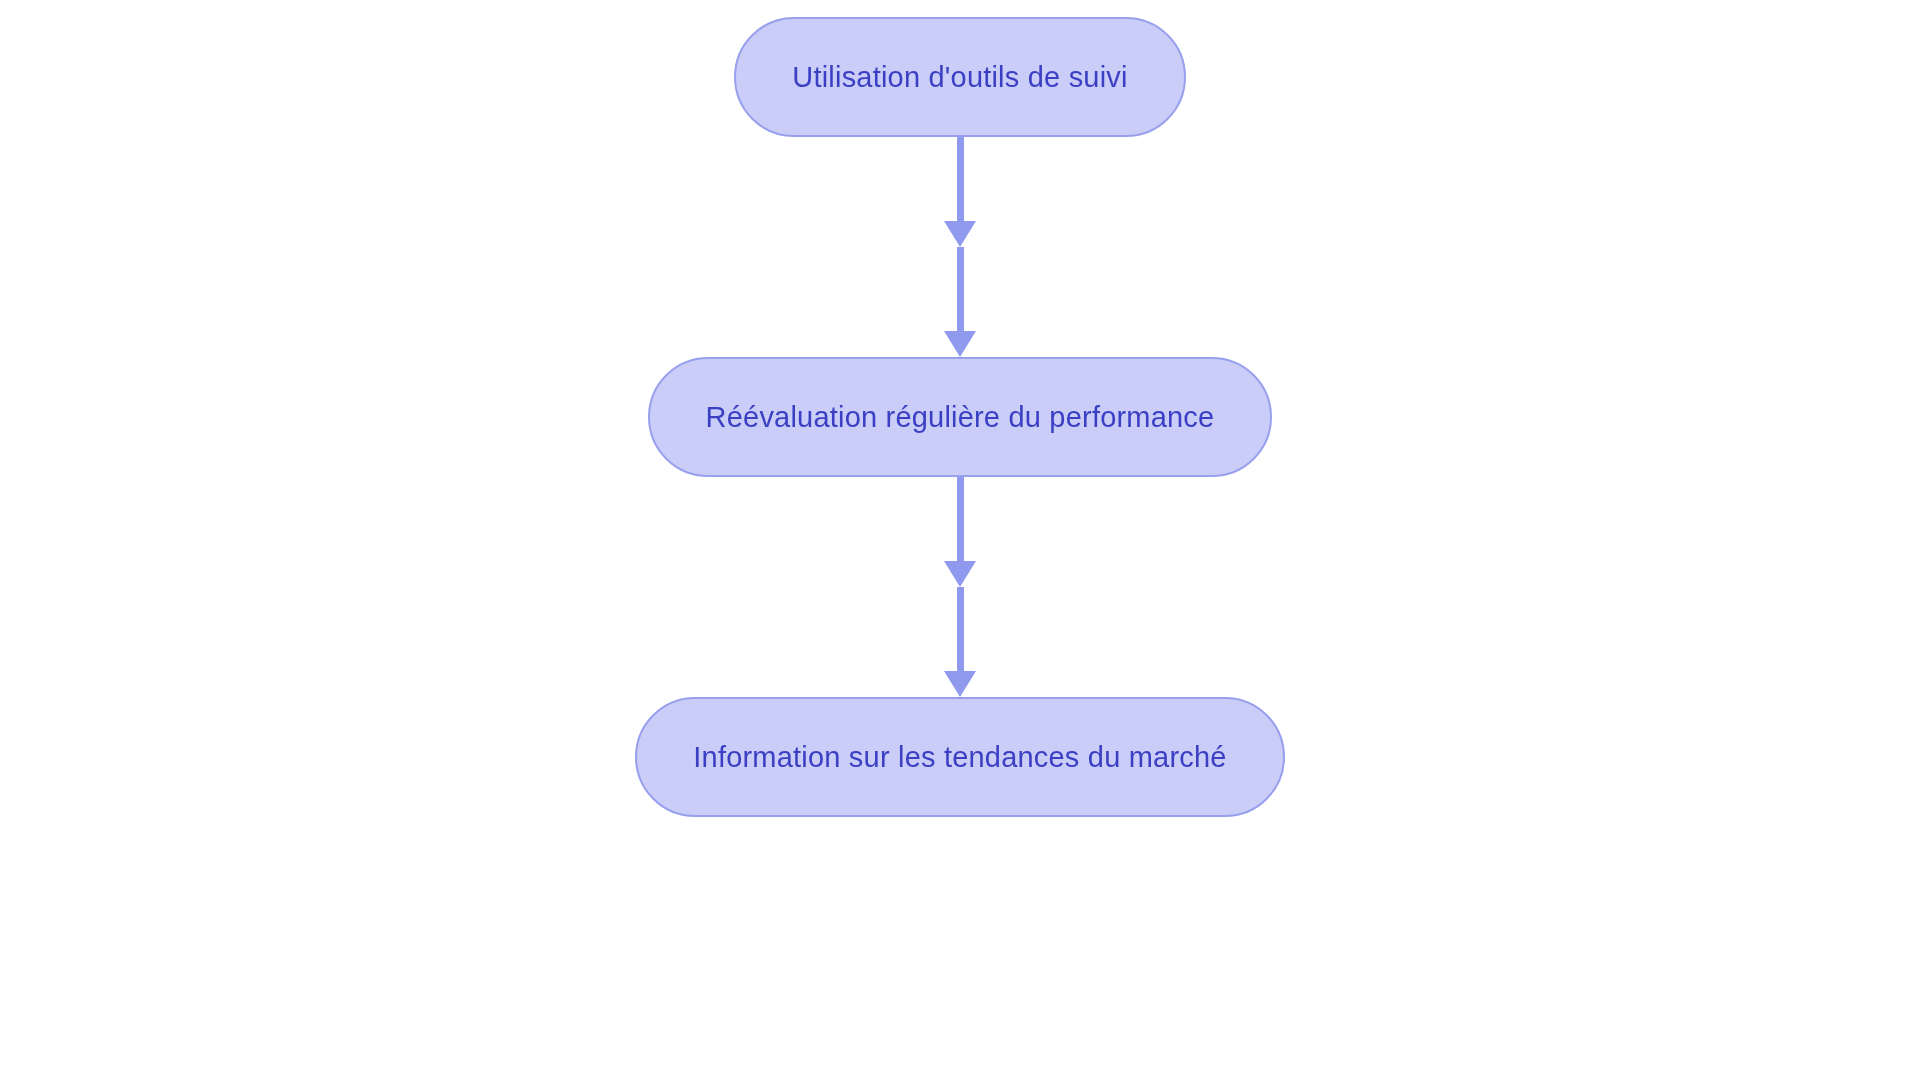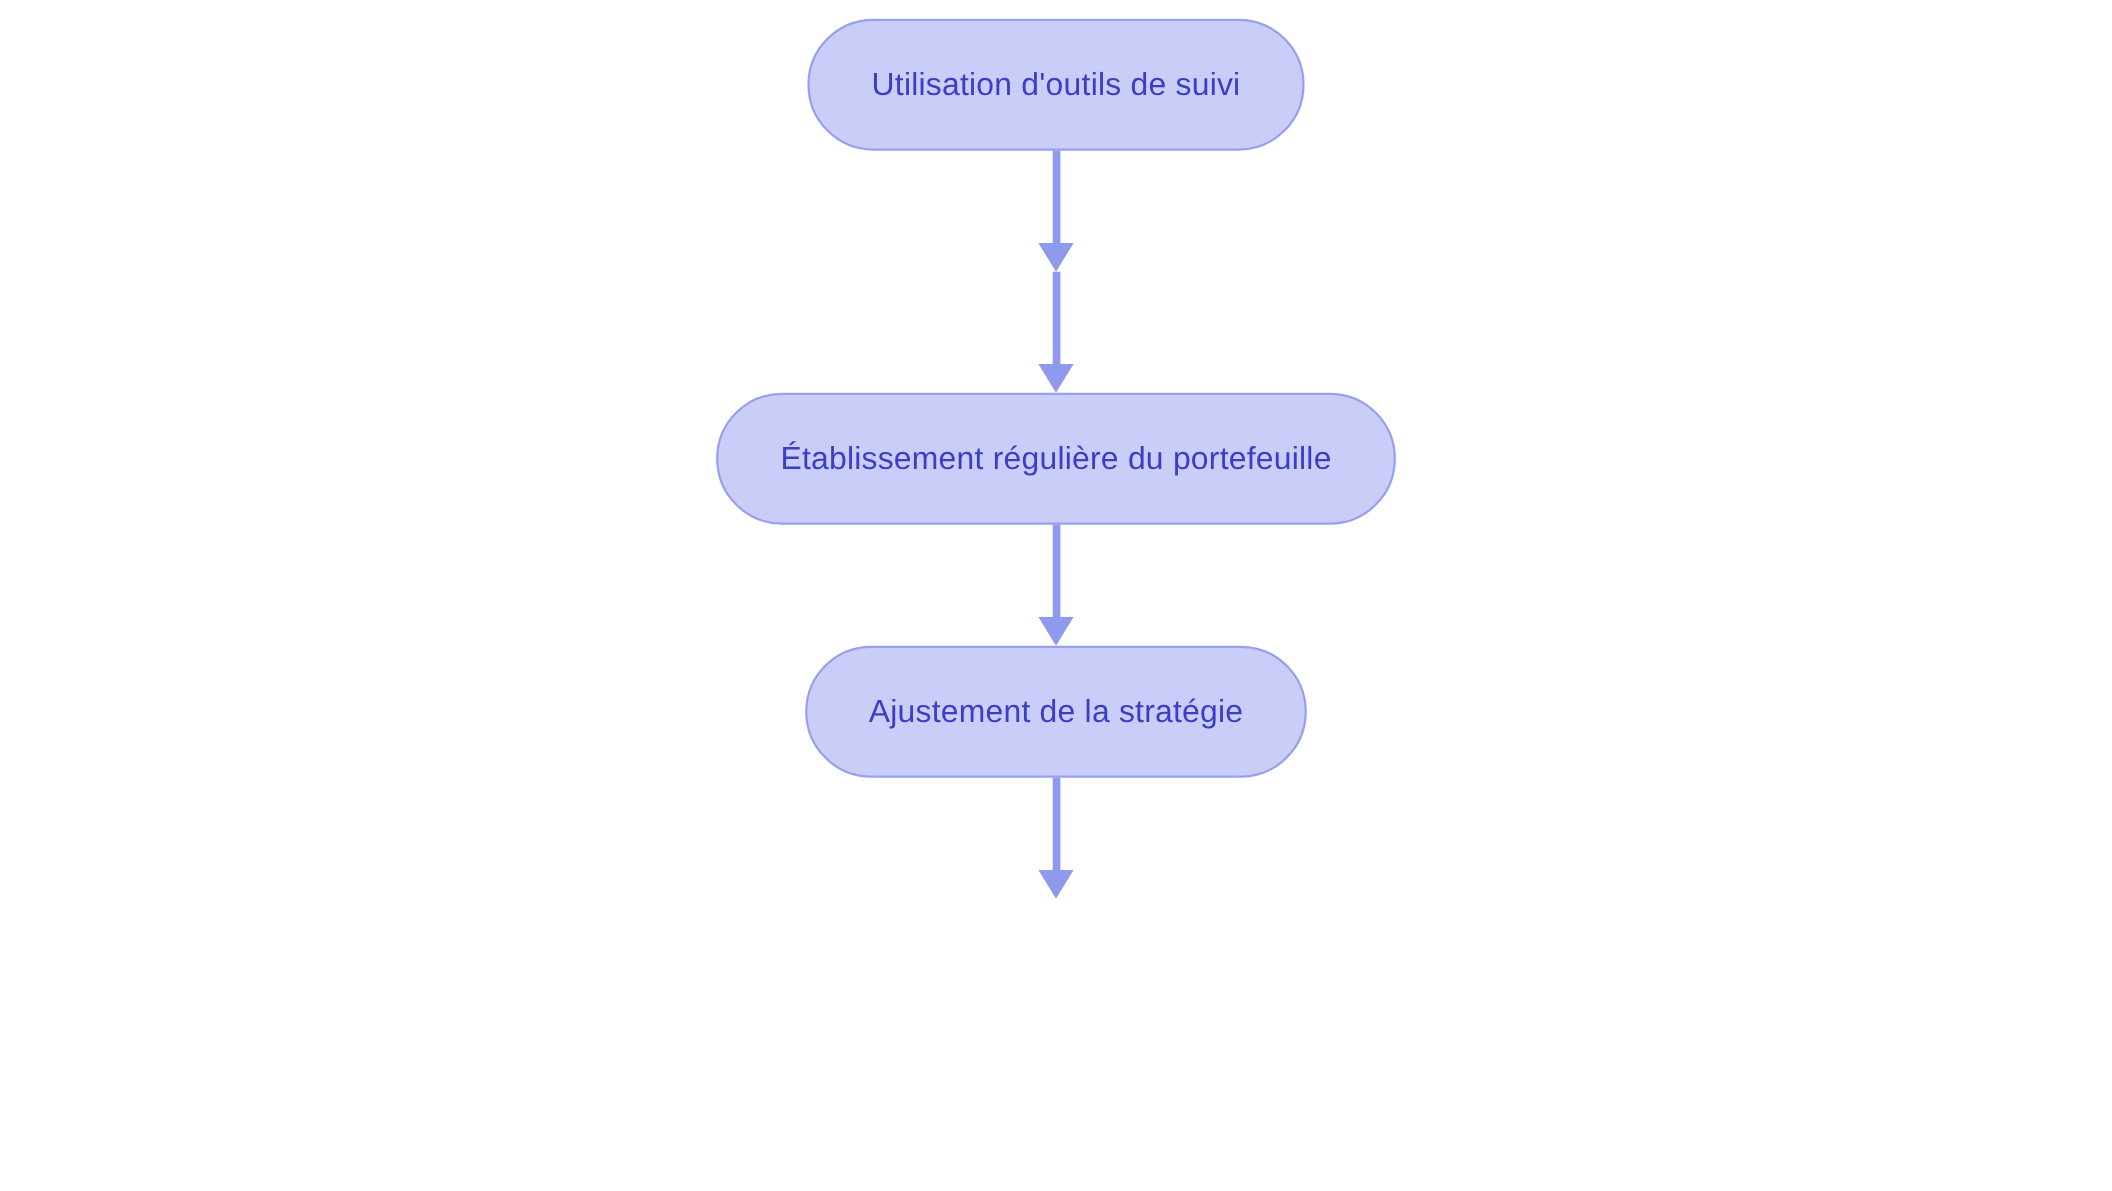--- a/index.html
+++ b/index.html
@@ -68,31 +68,31 @@
     <div class="head"></div>
   </div>
 
 
   <div class="arrow">
     <div class="shaft"></div>
     <div class="head"></div>
   </div>
 
   <div class="node">
-    <span class="node-label">Établissement régulière du portefeuille</span>
-  </div>
-
-  <div class="arrow">
-    <div class="shaft"></div>
-    <div class="head"></div>
-  </div>
-
-  <div class="node">
-    <span class="node-label">Ajustement de la stratégie</span>
+    <span class="node-label">Réévaluation régulière du performance</span>
   </div>
 
   <div class="arrow">
     <div class="shaft"></div>
     <div class="head"></div>
   </div>
 
 
+  <div class="arrow">
+    <div class="shaft"></div>
+    <div class="head"></div>
+  </div>
+
+  <div class="node">
+    <span class="node-label">Information sur les tendances du marché</span>
+  </div>
+
 </div>
 
 </body></html>

